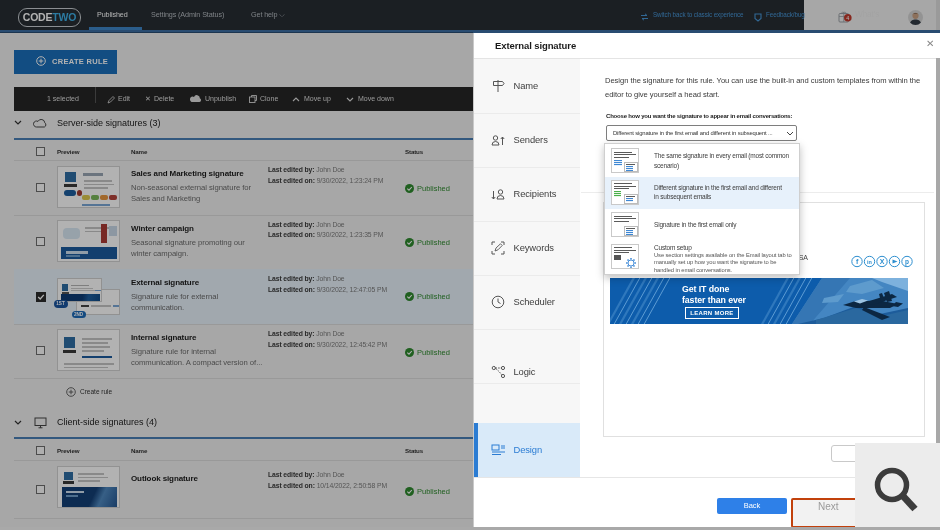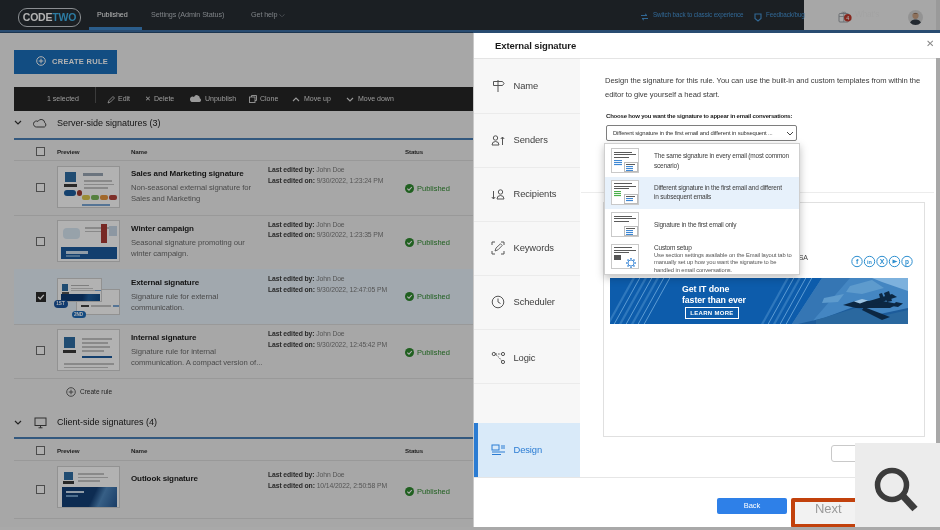--- a/index.html
+++ b/index.html
@@ -71,21 +71,21 @@
 
 #ddlist { left:130px; top:110.5px; width:196px; height:131.5px; background:#fff; border:1px solid #cfcfcf; box-shadow:0 3px 8px rgba(0,0,0,.25); z-index:60; }
 .opt { position:absolute; left:0; width:194px; }
 .optthumb { position:absolute; left:5.5px; width:28.5px; height:25px; background:#fff; border:1px solid #c9c9c9; }
 .optthumb div { position:absolute; }
 .opttext { position:absolute; left:49px; font-size:6.5px; color:#3c3c3c; line-height:9.5px; white-space:nowrap; letter-spacing:-0.2px; }
 .optsmall { font-size:5.8px; color:#555; line-height:7.4px; letter-spacing:-0.1px; }
 
 #dfootdiv { left:0; top:444.5px; width:467px; height:1px; background:#e6e6e6; }
 #backbtn { left:243px; top:465.5px; width:70px; height:15.5px; background:#2e80e8; color:#fff; font-size:7.5px; text-align:center; line-height:15.5px; border-radius:2px; }
-#nextbtn { left:316.5px; top:465.5px; width:75.5px; height:30px; background:#f2f2f2; border:4px solid #c2410c; color:#9a9a9a; font-size:13px; text-align:center; line-height:14px; border-radius:2px; }
+#nextbtn { left:316.5px; top:465.5px; width:75.5px; height:30px; background:#f2f2f2; border:2px solid #c2410c; color:#9a9a9a; font-size:10px; text-align:center; line-height:14px; border-radius:2px; }
 
 
 #whitebox { left:831px; top:444.5px; width:38px; height:17.5px; background:#fff; border:1px solid #c9c9c9; border-radius:3px; z-index:70; }
 #magbox { left:855px; top:443px; width:85px; height:84px; background:#ececec; z-index:80; }
 #vscroll { left:936px; top:58px; width:3.5px; height:385px; background:#a8a8a8; z-index:70; }
 #bstrip { left:0; top:527px; width:940px; height:3px; background:#a9a9a9; z-index:90; }
 
 .mline { position:absolute; background:#c4c4c4; height:1.5px; }
 .dline { position:absolute; background:#5a5a5a; height:1.3px; }
 </style>
@@ -357,21 +357,21 @@
         </div>
       <div class="navdiv" style="top:216px;"></div>
       <div class="navitem" style="top:216px;">
         <svg width="14" height="14" viewBox="0 0 14 14">
             <circle cx="7" cy="7" r="5.8" stroke="#555" stroke-width="1" fill="none"></circle>
             <path d="M7 3.5 V7 L9.5 8.5" stroke="#555" stroke-width="1" fill="none"></path>
           </svg>
         <span class="nlab">Scheduler</span>
         </div>
       <div class="navdiv" style="top:270px;"></div>
-      <div class="navitem" style="top:272px;">
+      <div class="navitem" style="top:286px;">
         <svg width="15" height="14" viewBox="0 0 15 14">
             <circle cx="2.8" cy="3" r="1.6" stroke="#555" stroke-width="1" fill="none"></circle>
             <circle cx="12" cy="3" r="1.6" stroke="#555" stroke-width="1" fill="none"></circle>
             <circle cx="12" cy="11" r="1.6" stroke="#555" stroke-width="1" fill="none"></circle>
             <path d="M4.4 3.6 C 7 5, 9 7.5, 10.6 9.8 M4.4 3 H10.3" stroke="#555" stroke-width="1" fill="none" stroke-dasharray="1.6 1.1"></path>
           </svg>
         <span class="nlab">Logic</span>
         </div>
       <div class="navdiv" style="top:324px;"></div>
       <div class="navitem" id="navactive" style="top:324px;">

